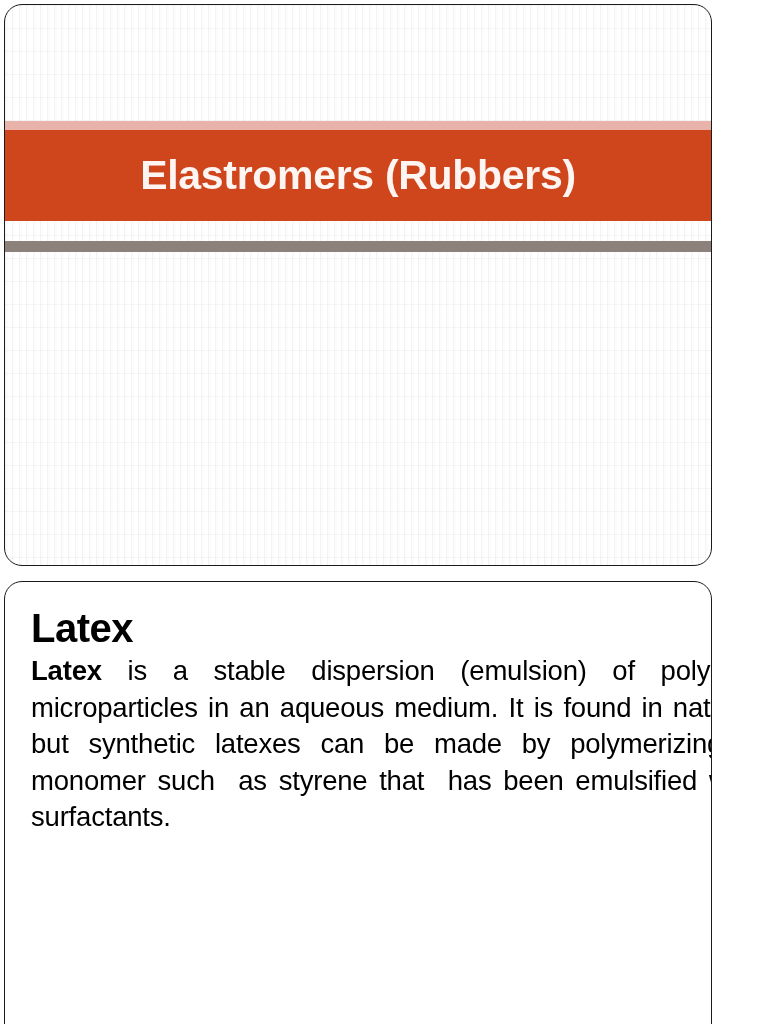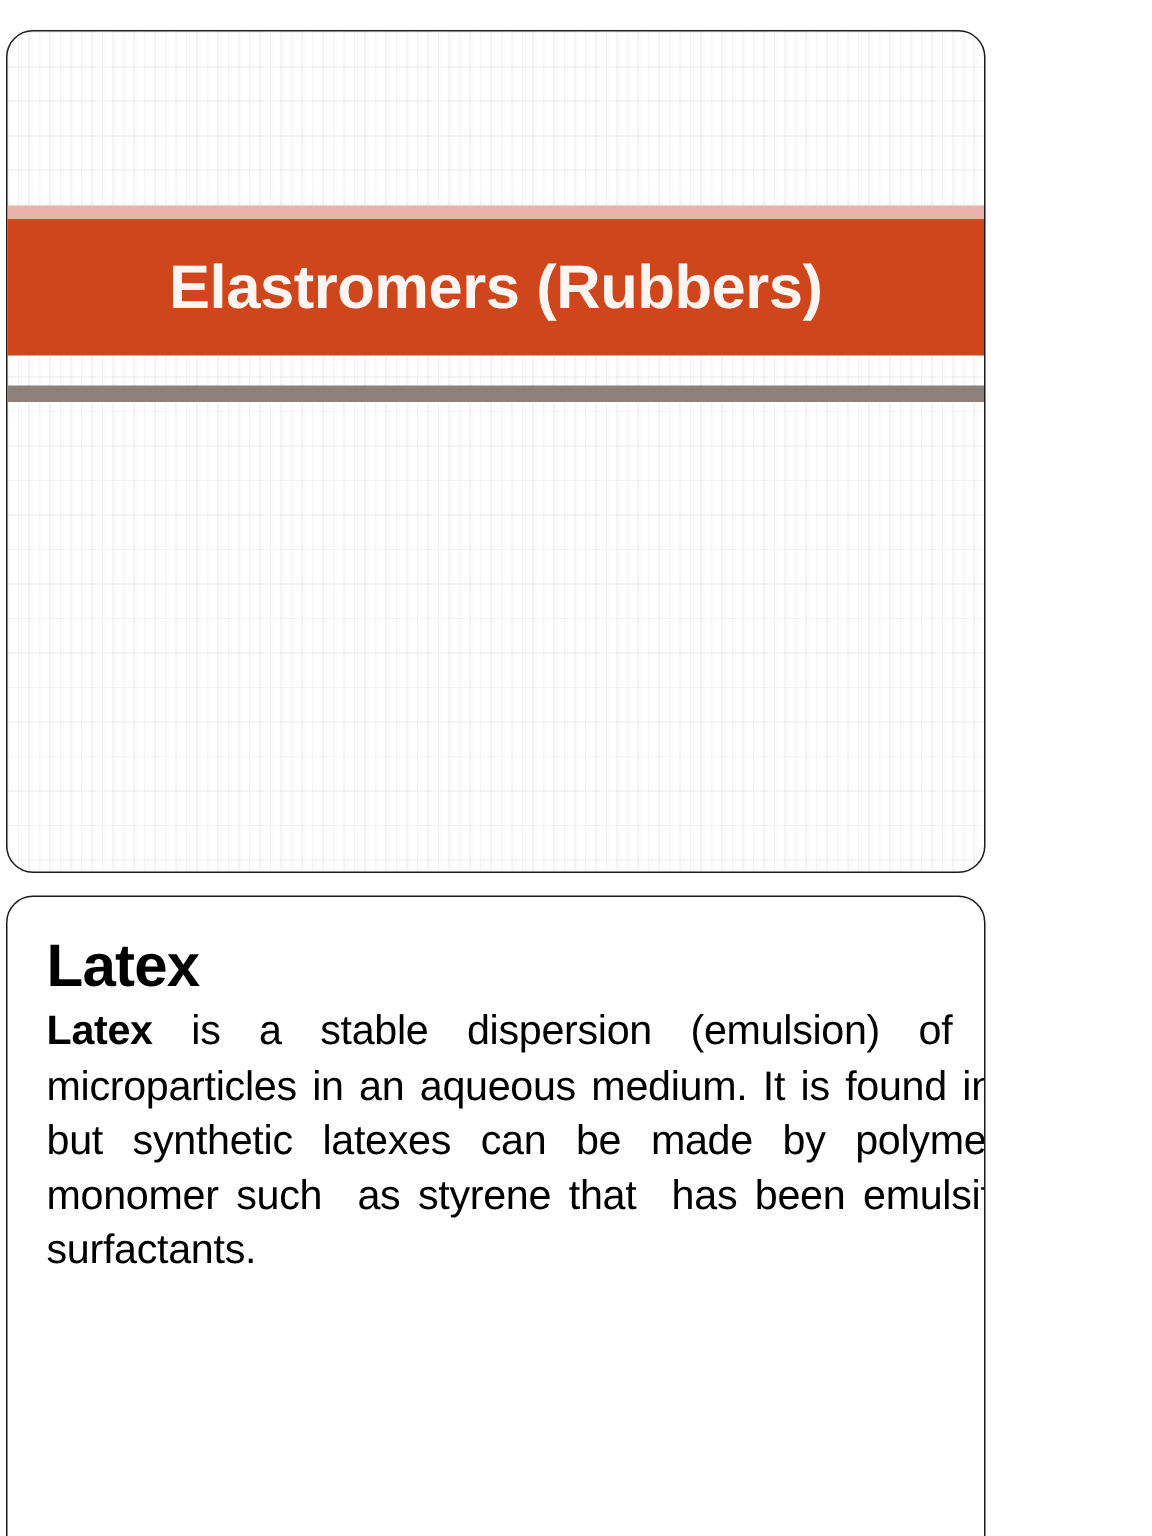--- a/index.html
+++ b/index.html
@@ -14,27 +14,26 @@
     position: relative;
     overflow: hidden;
     font-family: "Liberation Sans", sans-serif;
     -webkit-font-smoothing: antialiased;
   }
 
   
   .slide {
     position: absolute;
     left: 4px;
-    width: 653px;
+    width: 708px;
     box-sizing: border-box;
     border: 1.4px solid #1b1b1b;
     border-radius: 18px;
     background: #ffffff;
     overflow: hidden;
-    margin-top: 16px;
   }
 
   
   #slide-title {
     top: 4px;
     height: 562px;
     background-color: #ffffff;
     background-image:
       repeating-linear-gradient(to right,
         rgba(0,0,0,0.045) 0px,

